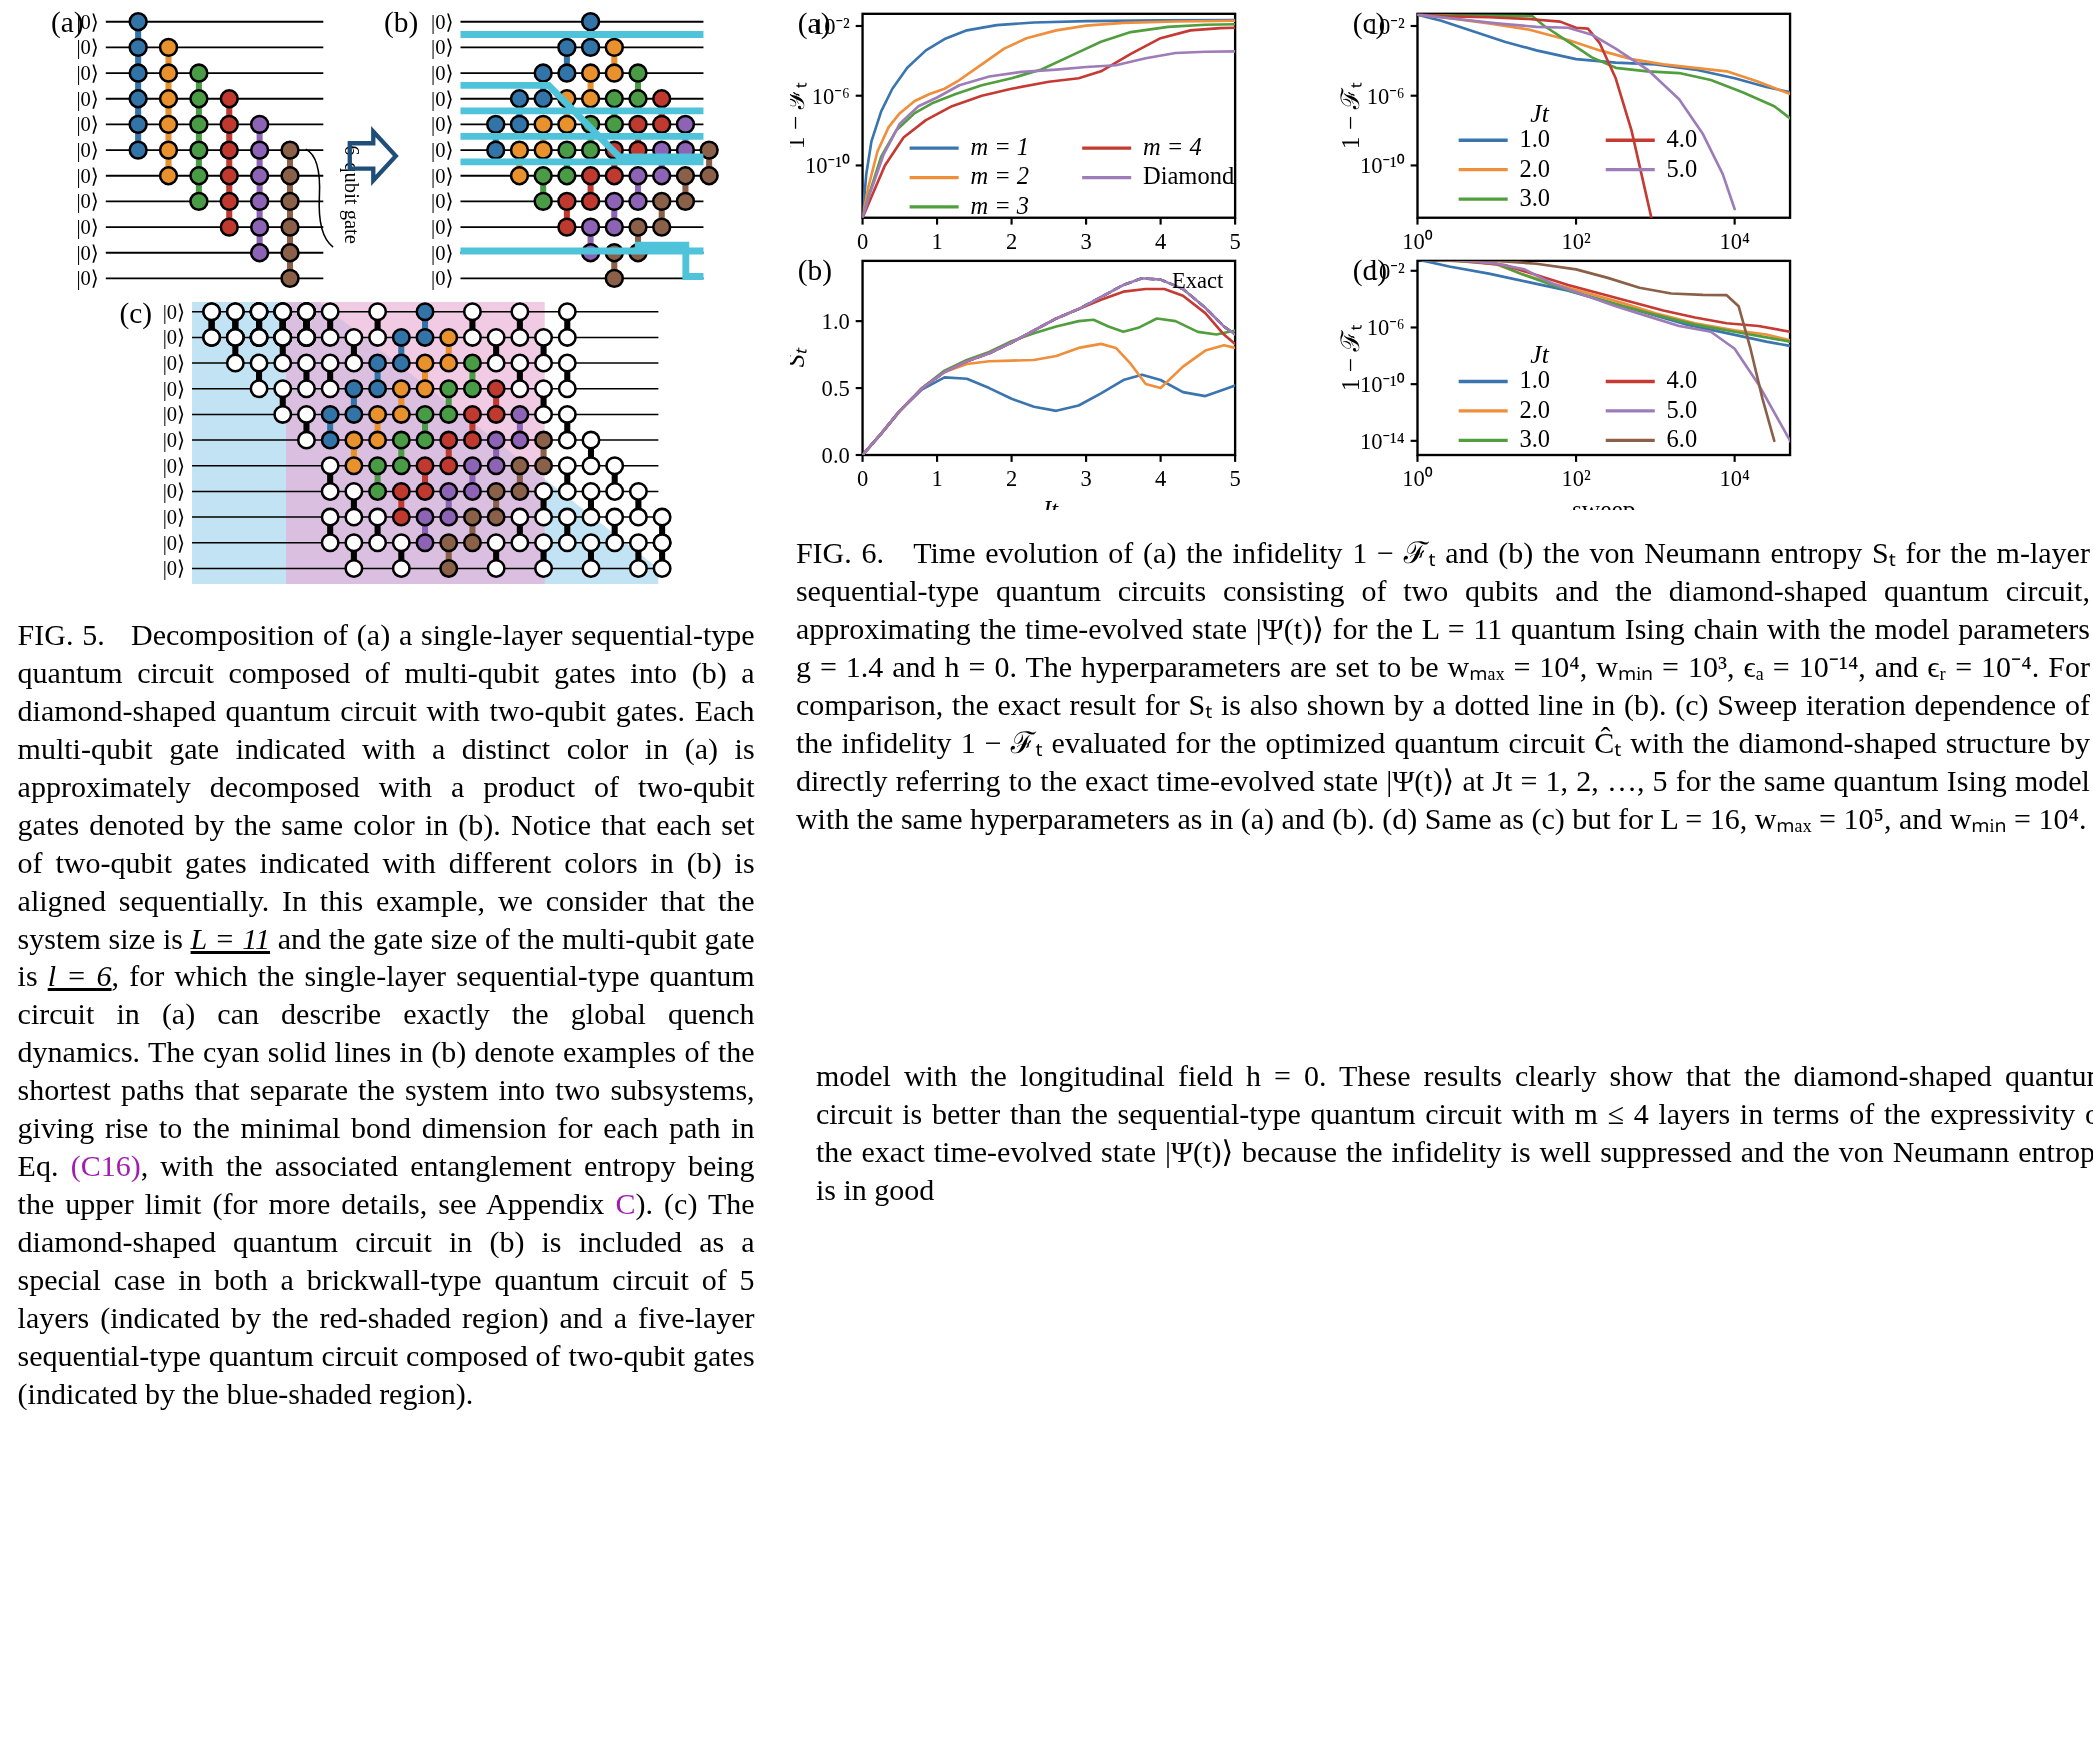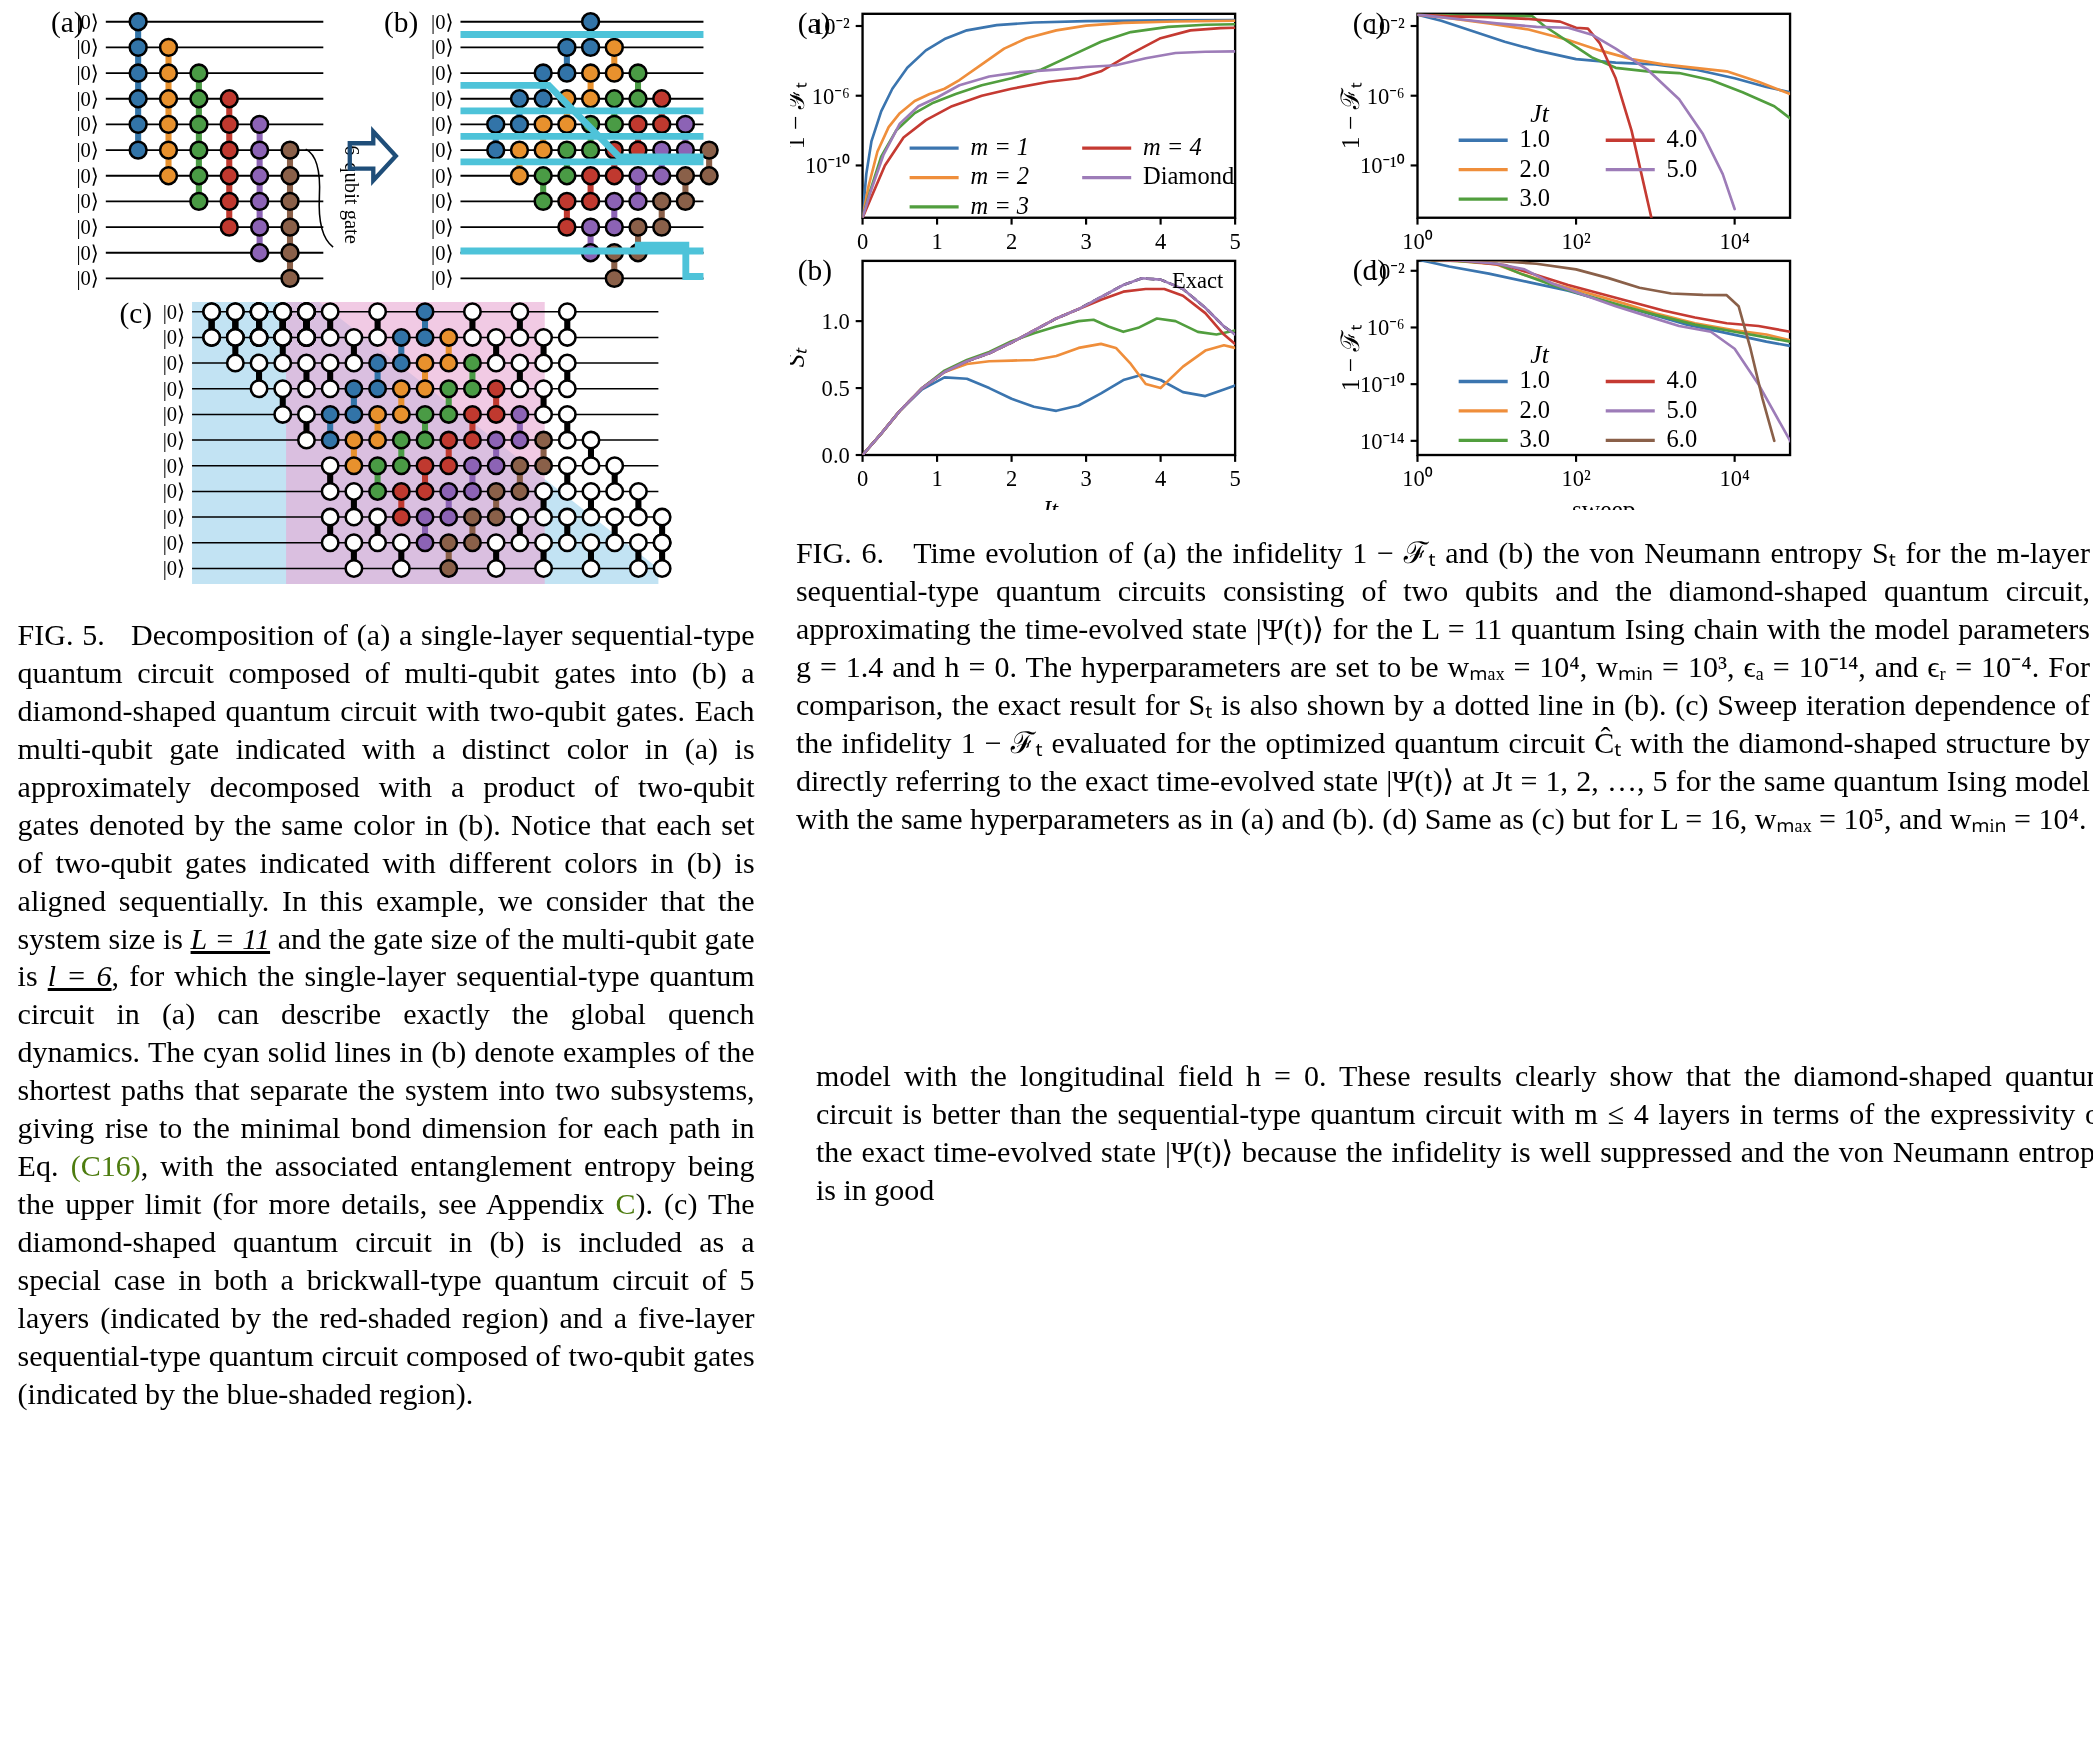--- a/index.html
+++ b/index.html
@@ -20,21 +20,21 @@
   
   .caption {
     font-size:30px;
     line-height:1.265;
     text-align:justify;
     text-justify:inter-word;
     hyphens:none;
   }
   .caption .lbl { font-weight:normal; }
   .mathit { font-style:italic; font-family:"Liberation Serif", serif;text-decoration:underline; }
-  .cite { color:#4d7c0f; }
+  .cite { color:#a21caf; }
 
   
   .fig5 { position:relative; width:774px; height:598px; }
 
   
   .fig6 { position:relative; width:1304px; height:510px; }
 </style>
 </head>
 <body>
 

